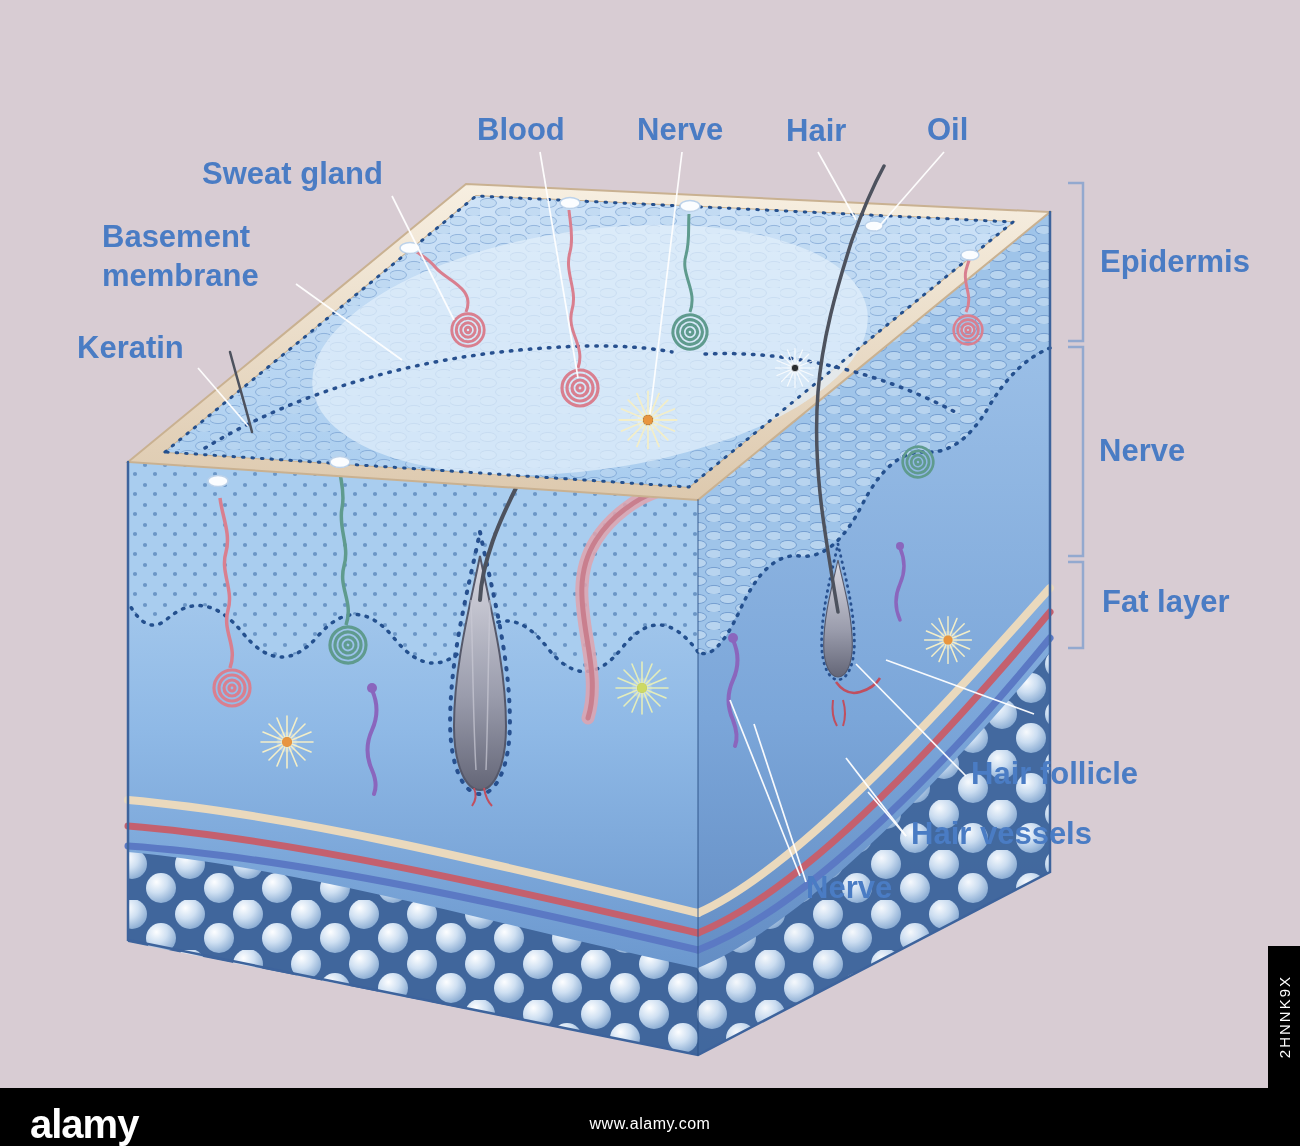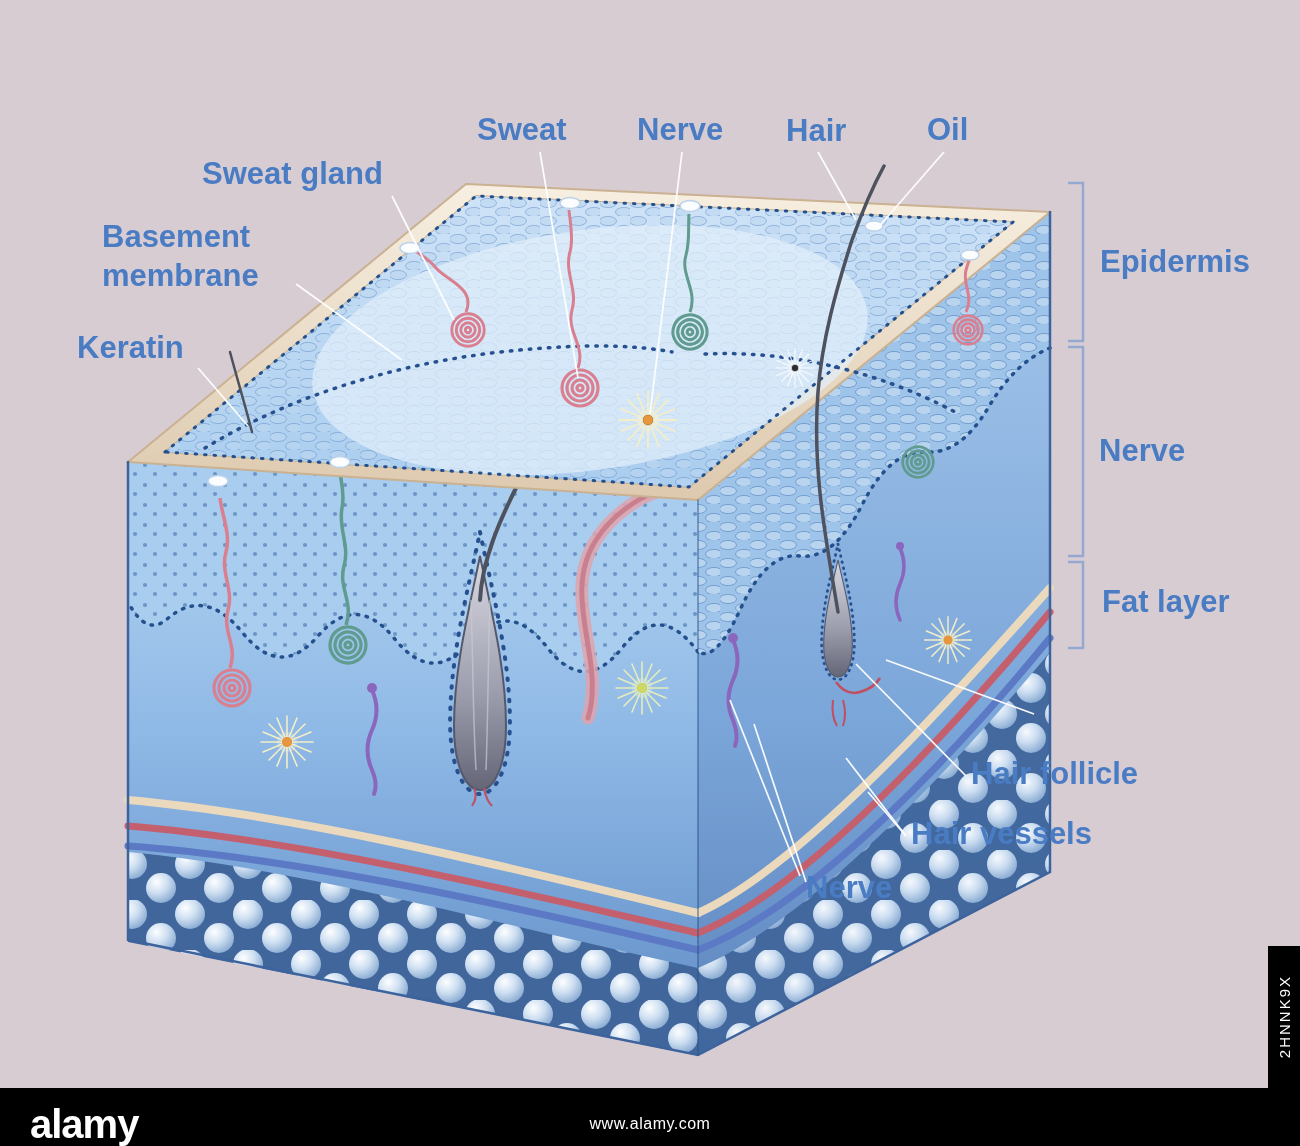--- a/index.html
+++ b/index.html
@@ -242,21 +242,21 @@
       <line x1="806" y1="882" x2="754" y2="724"></line>
     </g>
 
     <g fill="none" stroke="#93a9cf" stroke-width="2.5">
       <path d="M1068,183 L1083,183 L1083,341 L1068,341"></path>
       <path d="M1068,347 L1083,347 L1083,556 L1068,556"></path>
       <path d="M1068,562 L1083,562 L1083,648 L1068,648"></path>
     </g>
   </svg>
 
-  <div class="lbl" style="left:477px;top:111px">Sweat</div>
+  <div class="lbl" style="left:477px;top:111px">Blood</div>
   <div class="lbl" style="left:637px;top:111px">Nerve</div>
   <div class="lbl" style="left:786px;top:112px">Hair</div>
   <div class="lbl" style="left:927px;top:111px">Oil</div>
   <div class="lbl wrap" style="left:102px;top:218px">Basement membrane</div>
   <div class="lbl" style="left:202px;top:155px">Sweat gland</div>
   <div class="lbl" style="left:77px;top:329px">Keratin</div>
   <div class="lbl" style="left:1100px;top:243px">Epidermis</div>
   <div class="lbl" style="left:1099px;top:432px">Nerve</div>
   <div class="lbl" style="left:1102px;top:583px">Fat layer</div>
   <div class="lbl" style="left:971px;top:755px">Hair follicle</div>

